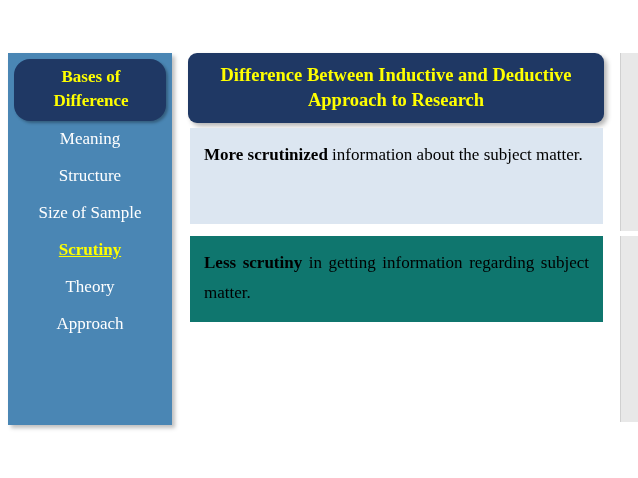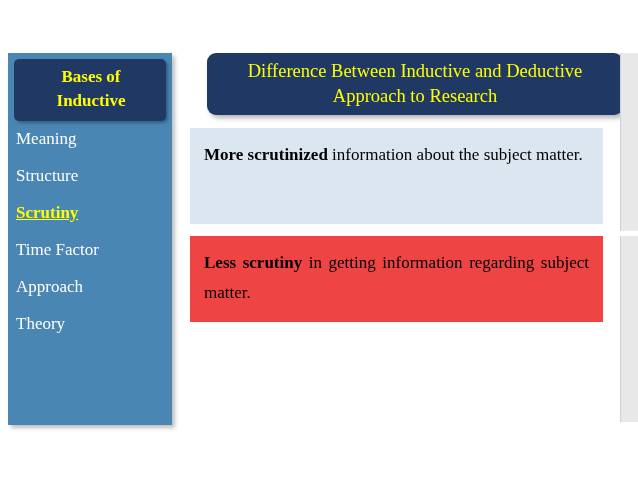--- a/index.html
+++ b/index.html
@@ -28,55 +28,55 @@
     padding: 6px 6px 0 6px;
   }
   #sidebar-header {
     background: #1f3864;
     color: #ffff00;
     font-weight: bold;
     font-size: 17px;
     text-align: center;
     line-height: 24px;
     padding: 6px 0 8px 2px;
-    border-radius: 5px;
+    border-radius: 16px;
     box-shadow: 2px 2px 3px rgba(0,0,0,0.3);
   }
   .sidebar-item {
     color: #ffffff;
     font-size: 17px;
+    text-align: center;
     padding: 8px 2px 9px 2px;
   }
   .sidebar-item.active {
     color: #ffff00;
     font-weight: bold;
     text-decoration: underline;
   }
 
   
   #title-banner {
     position: absolute;
     left: 188px;
     top: 53px;
     width: 416px;
-    height: 62px;
+    height: 70px;
     background: #1f3864;
     border-radius: 9px;
     box-shadow: 3px 3px 5px rgba(0,0,0,0.3);
     color: #ffff00;
-    font-weight: normal;
+    font-weight: bold;
     font-size: 18.5px;
     line-height: 25px;
     text-align: center;
     display: flex;
     align-items: center;
     justify-content: center;
     box-sizing: border-box;
     padding: 0 14px;
-    margin-left: 19px;
   }
 
   
   .card {
     position: absolute;
     left: 190px;
     width: 413px;
     box-sizing: border-box;
     padding: 12px 14px 14px 14px;
     font-size: 17px;
@@ -85,21 +85,21 @@
     text-align: justify;
   }
   #card-inductive {
     top: 128px;
     min-height: 96px;
     background: #dce6f1;
   }
   #card-deductive {
     top: 236px;
     min-height: 82px;
-    background: #ef4444;
+    background: #0f766e;
   }
   .card b { font-weight: bold; }
 
   
   #right-strip-top {
     position: absolute;
     left: 620px;
     top: 53px;
     width: 18px;
     height: 178px;
@@ -115,29 +115,29 @@
     background: #e8e8e8;
     border-left: 1px solid #d0d0d0;
   }
 </style>
 </head>
 <body>
 
 <div id="sidebar">
   <div id="sidebar-header">
     <div>Bases of</div>
-    <div>Inductive</div>
+    <div>Difference</div>
   </div>
 
   <div class="sidebar-item">Meaning</div>
   <div class="sidebar-item">Structure</div>
+  <div class="sidebar-item">Size of Sample</div>
   <div class="sidebar-item active">Scrutiny</div>
-  <div class="sidebar-item">Time Factor</div>
+  <div class="sidebar-item">Theory</div>
   <div class="sidebar-item">Approach</div>
-  <div class="sidebar-item">Theory</div>
 </div>
 
 <div id="title-banner">Difference Between Inductive and Deductive Approach to Research</div>
 
 <div class="card" id="card-inductive">
   <b>More   scrutinized</b>
   <span>information   about   the subject matter.</span>
 </div>
 
 <div class="card" id="card-deductive">

